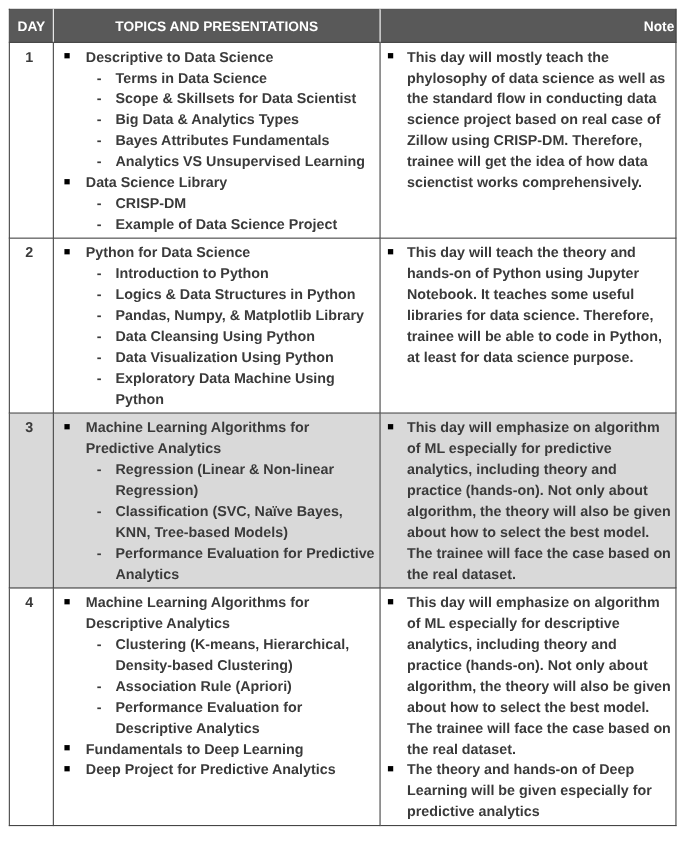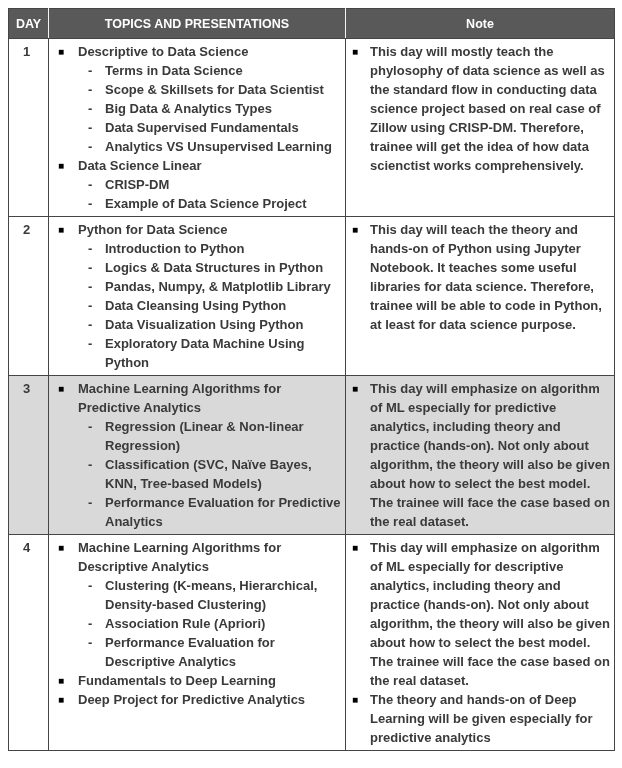--- a/index.html
+++ b/index.html
@@ -34,21 +34,21 @@
     color: #ffffff;
     font-weight: bold;
     font-size: 12.5px;
     height: 30px;
     text-align: center;
     vertical-align: middle;
     border-left: 1px solid #f4f4f4;
     border-right: 1px solid #f4f4f4;
   }
   thead th:first-child { border-left-color: #454545; }
-  thead th:last-child  { border-right-color: #454545; }
+  thead th:last-child  { border-right-color: #454545; text-align: right; }
 
   tbody td {
     font-size: 13px;
     font-weight: bold;
     color: #3a3a3a;
     line-height: 19px;
     padding: 3px 4px 3px 0;
   }
   tbody tr:nth-child(1) { height: 172px; }
   tbody tr:nth-child(2) { height: 132px; }
@@ -115,29 +115,29 @@
             <div class="sub">
               <span class="dash">-</span>
               <span class="s-text">Scope &amp; Skillsets for Data Scientist</span>
             </div>
             <div class="sub">
               <span class="dash">-</span>
               <span class="s-text">Big Data &amp; Analytics Types</span>
             </div>
             <div class="sub">
               <span class="dash">-</span>
-              <span class="s-text">Data Supervised Fundamentals</span>
+              <span class="s-text">Bayes Attributes Fundamentals</span>
             </div>
             <div class="sub">
               <span class="dash">-</span>
               <span class="s-text">Analytics VS Unsupervised Learning</span>
             </div>
             <div class="topic">
               <span class="bullet">■</span>
-              <span class="t-text">Data Science Linear</span>
+              <span class="t-text">Data Science Library</span>
             </div>
             <div class="sub">
               <span class="dash">-</span>
               <span class="s-text">CRISP-DM</span>
             </div>
             <div class="sub">
               <span class="dash">-</span>
               <span class="s-text">Example of Data Science Project</span>
             </div>
           </td>

